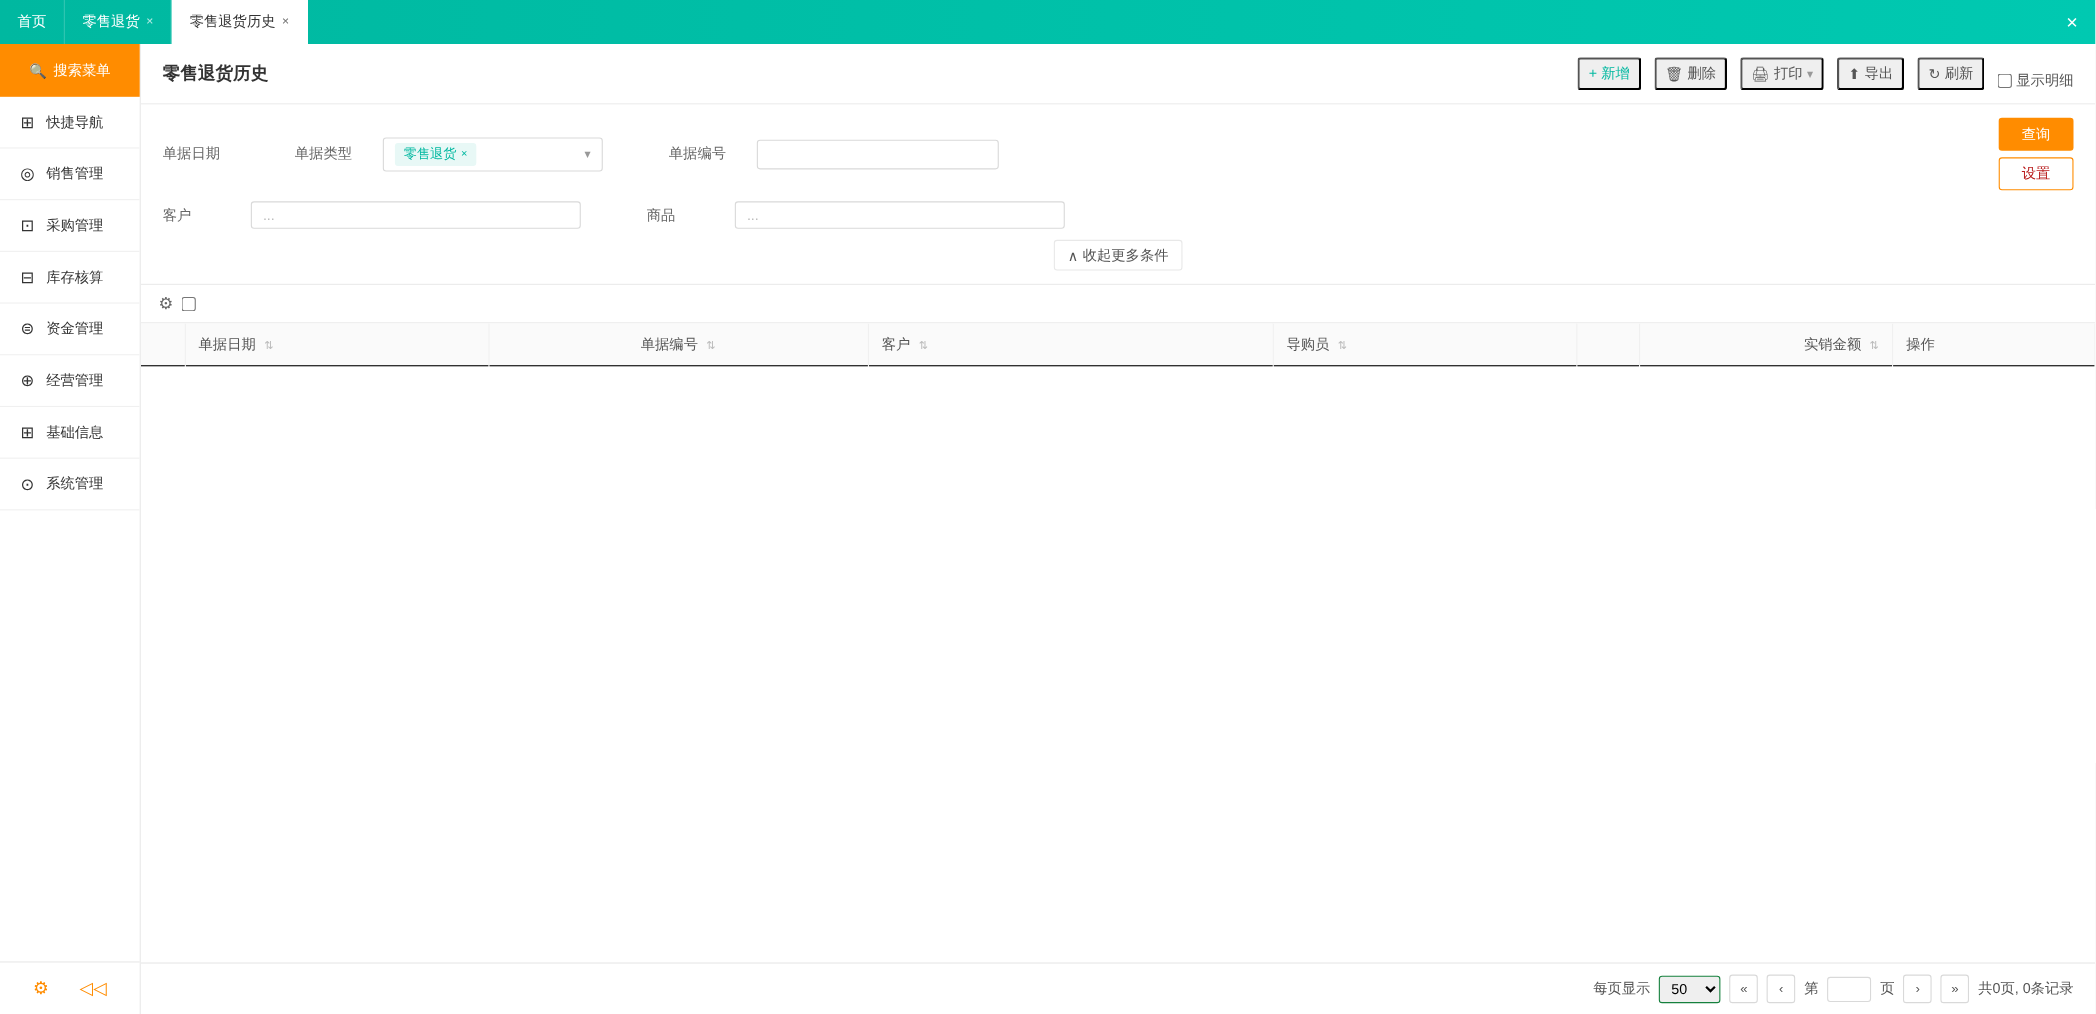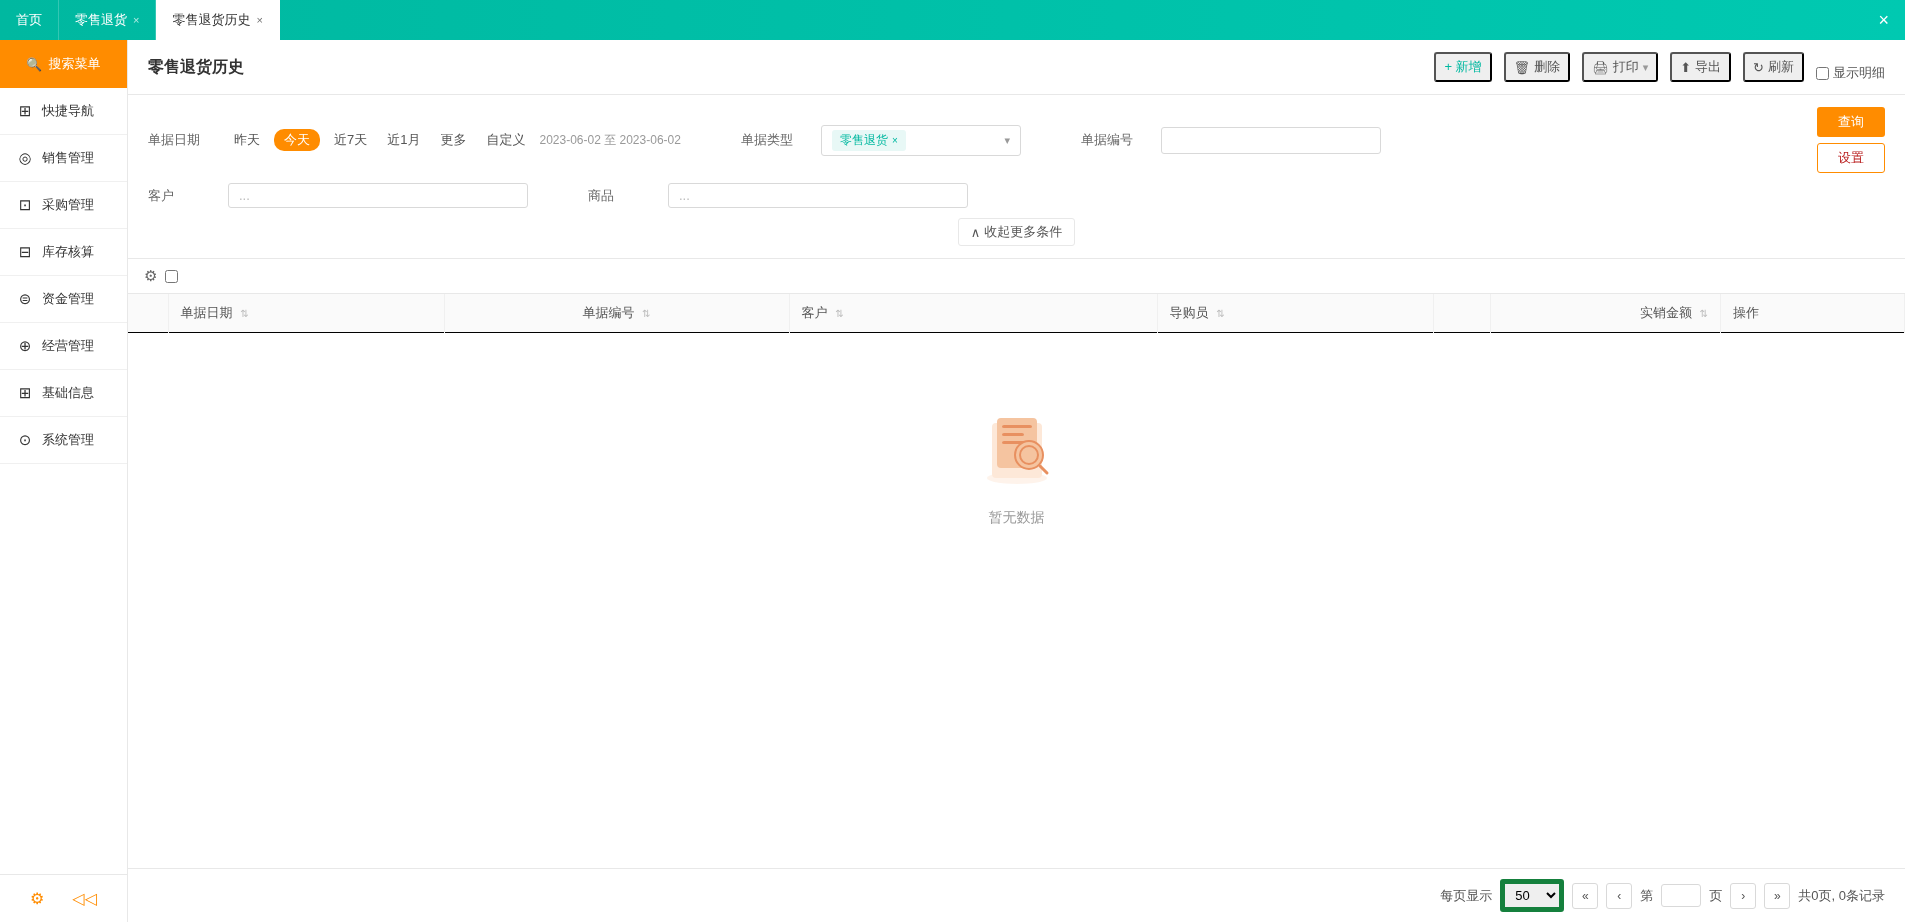--- a/index.html
+++ b/index.html
@@ -346,21 +346,21 @@
       justify-content: flex-end;
       padding: 10px 20px;
       border-top: 1px solid #e8e8e8;
       gap: 8px;
       font-size: 13px;
       color: #555;
       background: #fff;
       flex-shrink: 0;
     }
     .page-size-select {
-      border: 5px solid #15803d;
+      border: 1px solid #15803d;
       border-radius: 3px;
       padding: 3px 6px;
       font-size: 13px;
       cursor: pointer;
     }
     .page-nav-btn {
       width: 26px;
       height: 26px;
       display: flex;
       align-items: center;
@@ -490,29 +490,20 @@
         <label class="show-detail">
           <input type="checkbox" style="">
           <span>显示明细</span>
         </label>
       </div>
     </div>
 
     <div class="filter-area">
       <div class="filter-row">
         <span class="filter-label">单据日期</span>
-        <div class="filter-date-options">
-          <span class="date-option">昨天</span>
-          <span class="date-option active">今天</span>
-          <span class="date-option">近7天</span>
-          <span class="date-option">近1月</span>
-          <span class="date-option">更多</span>
-          <span class="date-option">自定义</span>
-          <span class="date-range">2023-06-02 至 2023-06-02</span>
-        </div>
         <span class="filter-label" style="margin-left:40px;">单据类型</span>
         <div class="filter-type-selector">
           <div class="tag-item">
             <span>零售退货</span>
             <span class="tag-close">×</span>
           </div>
           <span class="flex-spacer"></span>
           <span class="dropdown-arrow">▾</span>
         </div>
         <span class="filter-label" style="margin-left:40px;">单据编号</span>
@@ -573,34 +564,20 @@
               </th>
               <th class="col-op">
                 <span>操作</span>
               </th>
             </tr>
           </thead>
           <tbody id="table-body">
           </tbody>
         </table>
 
-        <div class="empty-state">
-          <svg class="empty-icon" viewBox="0 0 100 100" xmlns="http://www.w3.org/2000/svg">
-            <ellipse cx="50" cy="85" rx="30" ry="6" fill="#fde8d8" opacity="0.5"></ellipse>
-            <rect x="25" y="30" width="50" height="55" rx="4" fill="#fde8d8"></rect>
-            <rect x="30" y="25" width="40" height="50" rx="4" fill="#f5c4a0"></rect>
-            <rect x="35" y="32" width="30" height="3" rx="2" fill="#e89060"></rect>
-            <rect x="35" y="40" width="22" height="3" rx="2" fill="#e89060"></rect>
-            <rect x="35" y="48" width="26" height="3" rx="2" fill="#e89060"></rect>
-            <circle cx="62" cy="62" r="14" fill="#f5c4a0" stroke="#e89060" stroke-width="2"></circle>
-            <circle cx="62" cy="62" r="9" fill="none" stroke="#e89060" stroke-width="2"></circle>
-            <line x1="73" y1="73" x2="80" y2="80" stroke="#e89060" stroke-width="3" stroke-linecap="round"></line>
-          </svg>
-          <span class="empty-text">暂无数据</span>
-        </div>
       </div>
     </div>
 
     <div class="pagination-bar">
       <span>每页显示</span>
       <select class="page-size-select">
         <option>20</option>
         <option selected="">50</option>
         <option>100</option>
         <option>200</option>

